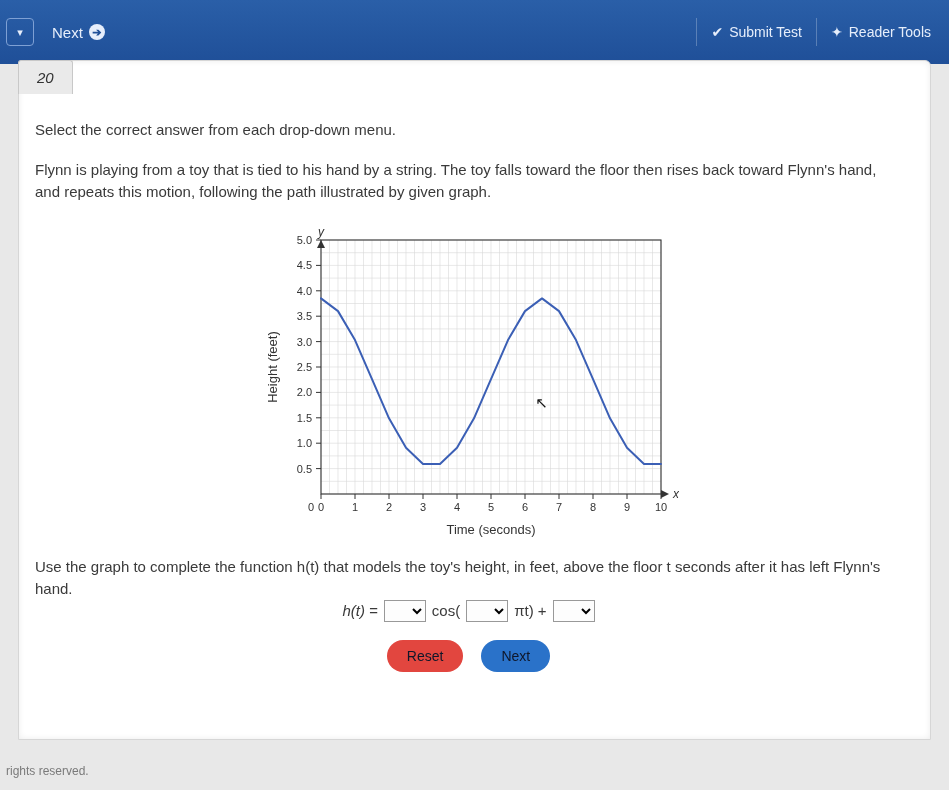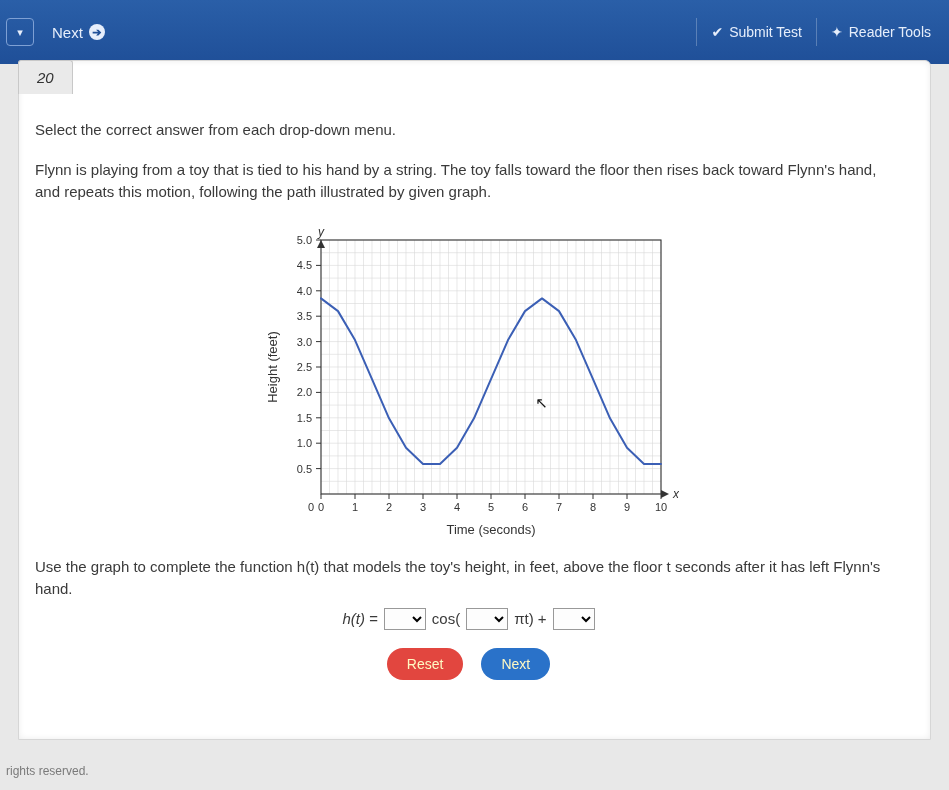--- a/index.html
+++ b/index.html
@@ -94,41 +94,41 @@
   }
   .chart-svg { display:block; }
   .post-chart {
     margin-top: 8px;
     font-size: 15px;
   }
   .func-row {
     display:flex;
     justify-content:center;
     gap: 6px;
-    margin-top: 8px;
+    margin-top: 0;
     font-style: italic;
   }
   .func-row .roman { font-style: normal; }
   .dd {
     width: 42px; height: 22px;
     border: 1px solid #999;
     background: #fdfdfd;
     font-size: 12px;
     padding: 0 2px;
   }
   .action-row {
     display:flex;
     justify-content:center;
     gap: 18px;
     margin-top: 18px;
   }
   .pill {
     padding: 6px 20px;
     border-radius: 16px;
-    color: #fef9c3;
+    color: #0f172a;
     font-size: 14px;
     cursor: pointer;
   }
   .pill-red { background: #e2463f; }
   .pill-blue { background: #2a72c9; }
   .footer {
     position: absolute;
     bottom: 12px;
     left: 6px;
     font-size: 12px;

